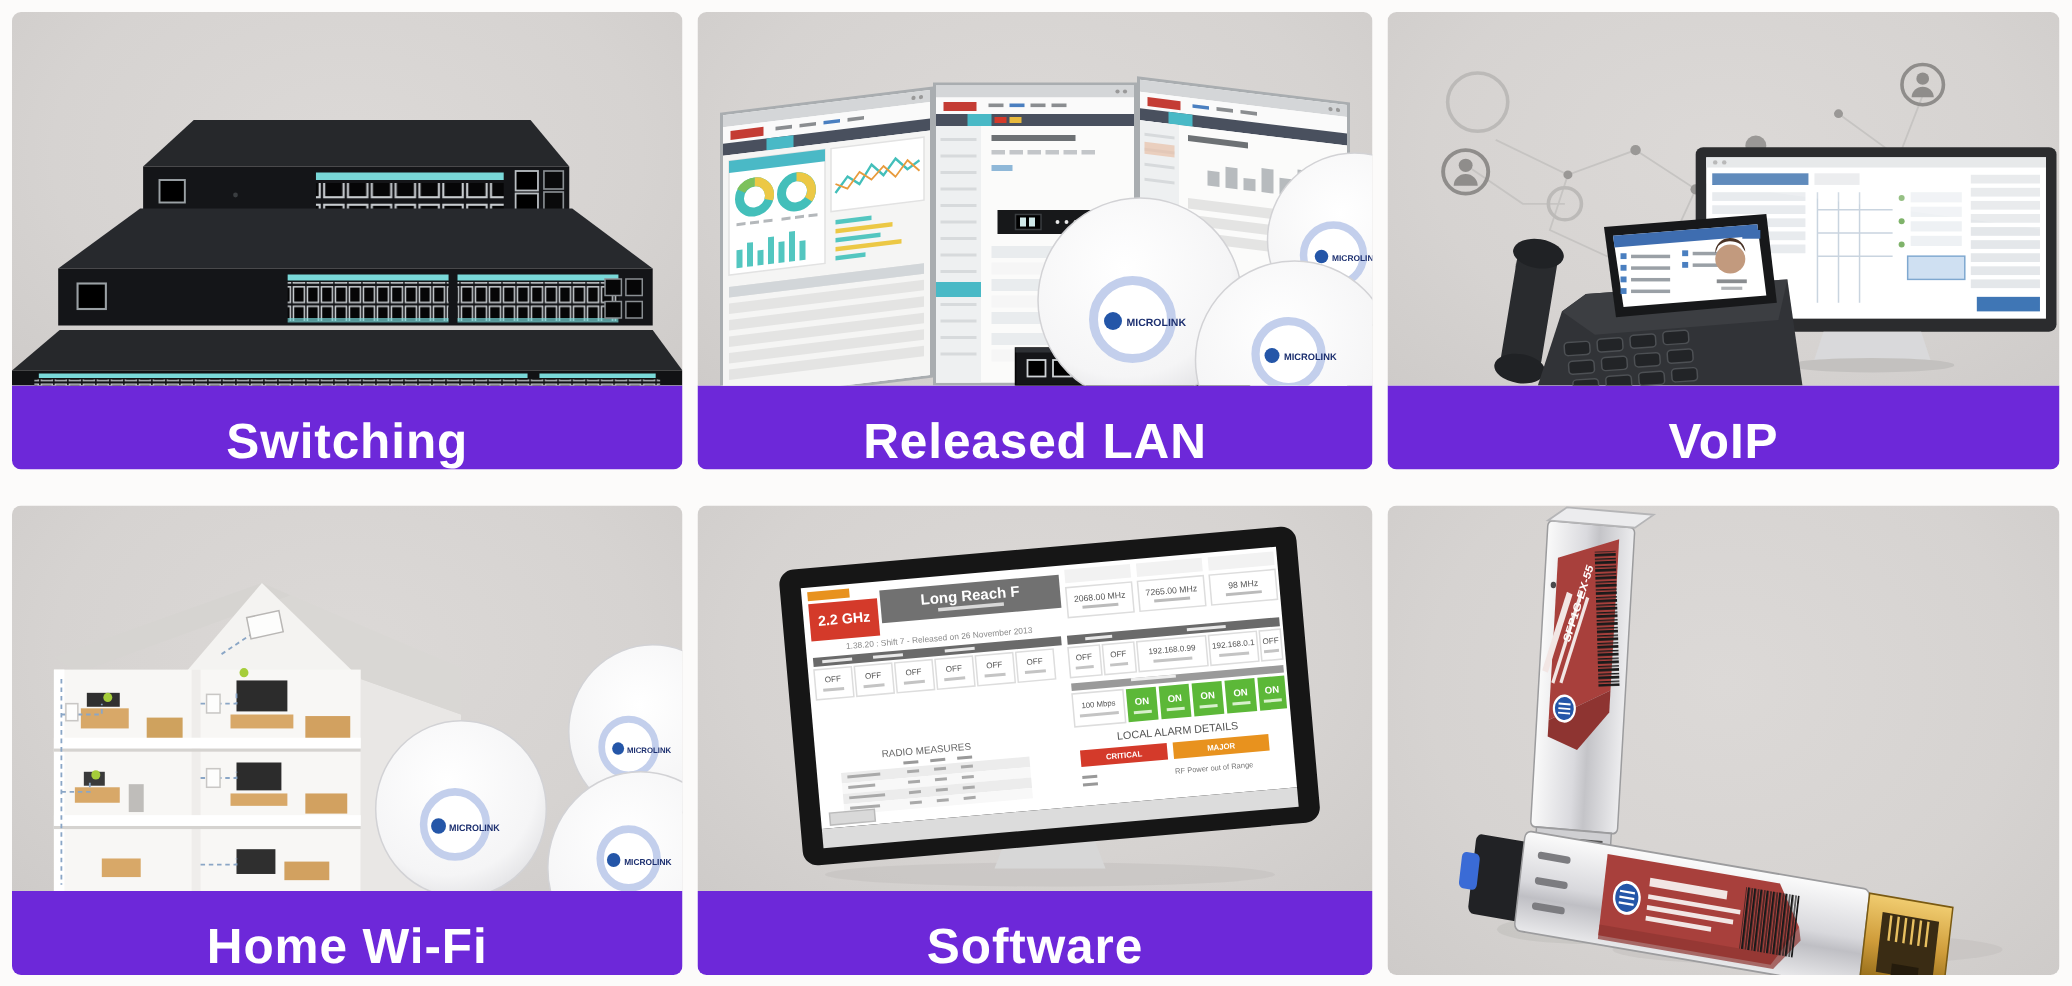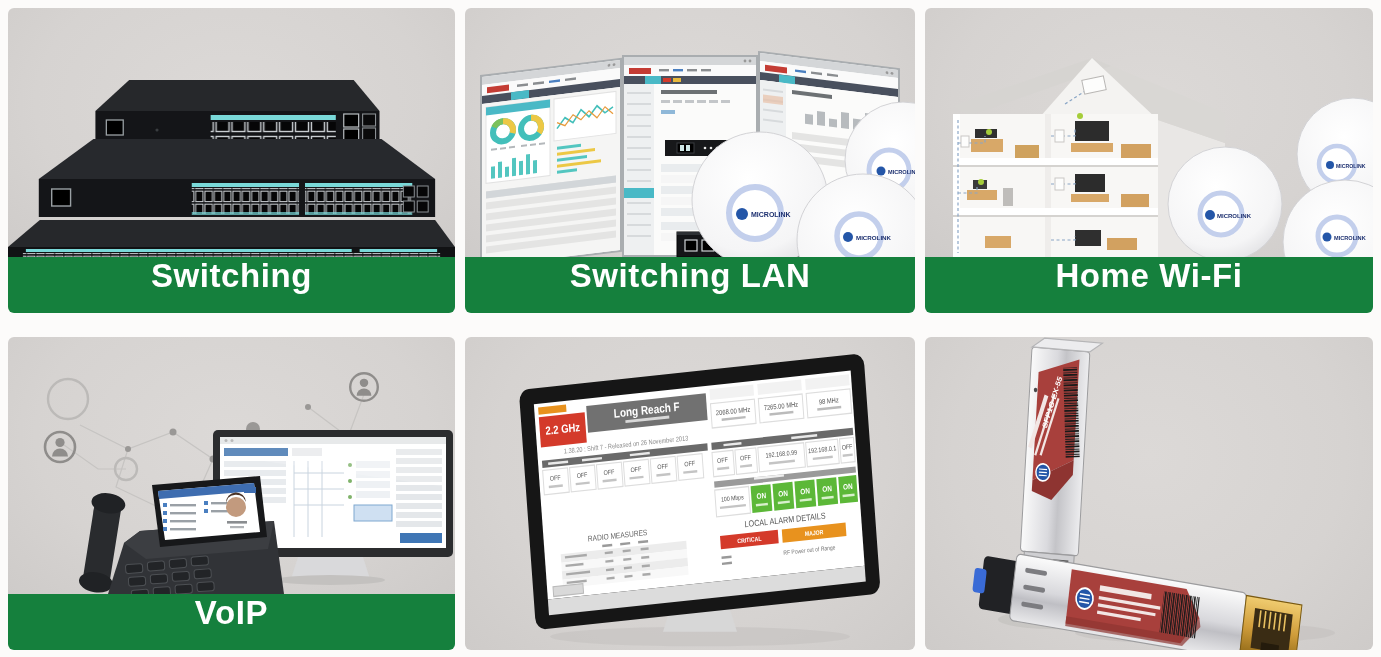--- a/index.html
+++ b/index.html
@@ -10,21 +10,21 @@
     grid-template-columns:447px 450px 448px;
     grid-template-rows:305px 313px;
     column-gap:10px; row-gap:24px;
   }
   .tile { display:flex; flex-direction:column; border-radius:6px; overflow:hidden; cursor:pointer; }
   .tile .img {
     flex:1; position:relative;
     background:radial-gradient(ellipse at 50% 38%, #dcd9d7 0%, #d6d3d1 62%, #cecbc9 100%);
   }
   .tile .img svg { position:absolute; inset:0; width:100%; height:100%; display:block; }
-  .banner { height:56px; background:#15803d; display:flex; align-items:flex-start; justify-content:center; }
+  .banner { height:56px; background:#6d28d9; display:flex; align-items:flex-end; justify-content:center; }
   .banner span { color:#ffffff; font-size:33px; font-weight:600; letter-spacing:.6px; }
   text { font-family:"Liberation Sans",sans-serif; }
 </style>
 </head>
 <body>
 
 <main class="grid">
 
   <section class="tile">
     <div class="img">
@@ -303,112 +303,21 @@
         </g>
         <g>
           <circle cx="398" cy="232" r="66" fill="url(#wl-ap)" stroke="#d2d2d5"></circle>
           <circle cx="394" cy="228" r="22" fill="#fff" stroke="#c3cfec" stroke-width="5.5"></circle>
           <circle cx="383" cy="229" r="5" fill="#2456a8"></circle>
           <text x="391" y="232" font-size="6.2" font-weight="bold" fill="#1d3070">MICROLINK</text>
         </g>
       </svg>
     </div>
     <div class="banner">
-      <span>Switching LAN</span>
-    </div>
-  </section>
-
-  <section class="tile">
-    <div class="img">
-      <svg viewBox="0 0 448 249" preserveAspectRatio="none">
-        <defs>
-          <radialGradient id="hw-ap" cx="0.42" cy="0.35" r="0.75">
-            <stop offset="0" stop-color="#ffffff"></stop>
-              <stop offset="0.7" stop-color="#f5f5f6"></stop>
-              <stop offset="1" stop-color="#dcdcdf"></stop>
-          </radialGradient>
-        </defs>
-
-        <g>
-          <polygon points="233,112 300,135 300,249 233,249" fill="#e9e7e5"></polygon>
-          <polygon points="167,50 300,105 300,135 233,112" fill="#d9d7d4"></polygon>
-          <polygon points="28,98 167,50 186,58 44,108" fill="#d6d4d1"></polygon>
-          <polygon points="100,126 167,50 233,112" fill="#f4f3f1"></polygon>
-          <rect x="28" y="106" width="205" height="143" fill="#f8f7f5"></rect>
-          <rect x="28" y="106" width="7" height="143" fill="#ffffff"></rect>
-          <rect x="120" y="106" width="6" height="143" fill="#efedeb"></rect>
-          <rect x="28" y="150" width="205" height="7" fill="#ffffff"></rect>
-          <rect x="28" y="157" width="205" height="2" fill="#d5d3d0"></rect>
-          <rect x="28" y="200" width="205" height="7" fill="#ffffff"></rect>
-          <rect x="28" y="207" width="205" height="2" fill="#d5d3d0"></rect>
-
-          <rect x="46" y="131" width="32" height="13" fill="#d8a868"></rect>
-          <rect x="50" y="121" width="22" height="9" fill="#303030"></rect>
-          <rect x="90" y="137" width="24" height="13" fill="#cfa25e"></rect>
-
-          <rect x="150" y="113" width="34" height="20" fill="#2c2c2c"></rect>
-          <rect x="146" y="135" width="42" height="9" fill="#d8a868"></rect>
-          <rect x="196" y="136" width="30" height="14" fill="#d2a160"></rect>
-
-          <rect x="42" y="182" width="30" height="10" fill="#d8a868"></rect>
-          <rect x="48" y="172" width="14" height="9" fill="#3a3a3a"></rect>
-          <rect x="78" y="180" width="10" height="18" fill="#bfbdba"></rect>
-
-          <rect x="150" y="166" width="30" height="18" fill="#2c2c2c"></rect>
-          <rect x="146" y="186" width="38" height="8" fill="#d8a868"></rect>
-          <rect x="196" y="186" width="28" height="13" fill="#d2a160"></rect>
-
-          <rect x="60" y="228" width="26" height="12" fill="#d8a868"></rect>
-          <rect x="150" y="222" width="26" height="16" fill="#2f2f2f"></rect>
-          <rect x="182" y="230" width="30" height="12" fill="#d2a160"></rect>
-
-          <g fill="none" stroke="#8aa6c6" stroke-width="1.2" stroke-dasharray="3,2.5">
-            <path d="M33,112 V245"></path>
-            <path d="M33,135 H60 V128"></path>
-            <path d="M33,185 H52 V178"></path>
-            <path d="M126,128 H150 V120"></path>
-            <path d="M126,176 H150 V172"></path>
-            <path d="M126,232 H150 V228"></path>
-            <path d="M140,96 L168,78"></path>
-          </g>
-
-          <g>
-            <rect x="130" y="122" width="9" height="12" fill="#fdfdfc" stroke="#c9c7c5"></rect>
-            <rect x="130" y="170" width="9" height="12" fill="#fdfdfc" stroke="#c9c7c5"></rect>
-            <rect x="36" y="128" width="8" height="11" fill="#fdfdfc" stroke="#c9c7c5"></rect>
-            <circle cx="64" cy="124" r="3" fill="#a5cd3a"></circle>
-            <circle cx="155" cy="108" r="3" fill="#a5cd3a"></circle>
-            <circle cx="56" cy="174" r="3" fill="#a5cd3a"></circle>
-            <circle cx="168" cy="74" r="3.4" fill="#a5cd3a"></circle>
-            <rect x="158" y="70" width="22" height="14" fill="#fdfdfc" stroke="#b9b7b5" transform="rotate(-12 169 77)"></rect>
-          </g>
-        </g>
-
-        <g>
-          <circle cx="428" cy="146" r="56" fill="url(#hw-ap)" stroke="#d2d2d5"></circle>
-          <circle cx="412" cy="156" r="18" fill="#fff" stroke="#c3cfec" stroke-width="4.5"></circle>
-          <circle cx="405" cy="157" r="4" fill="#2456a8"></circle>
-          <text x="411" y="160" font-size="5.2" font-weight="bold" fill="#1d3070">MICROLINK</text>
-        </g>
-        <g>
-          <circle cx="300" cy="196" r="57" fill="url(#hw-ap)" stroke="#d2d2d5"></circle>
-          <circle cx="296" cy="206" r="21" fill="#fff" stroke="#c3cfec" stroke-width="5"></circle>
-          <circle cx="285" cy="207" r="5" fill="#2456a8"></circle>
-          <text x="292" y="210" font-size="6" font-weight="bold" fill="#1d3070">MICROLINK</text>
-        </g>
-        <g>
-          <circle cx="420" cy="234" r="62" fill="url(#hw-ap)" stroke="#d2d2d5"></circle>
-          <circle cx="412" cy="228" r="19" fill="#fff" stroke="#c3cfec" stroke-width="5"></circle>
-          <circle cx="402" cy="229" r="4.5" fill="#2456a8"></circle>
-          <text x="409" y="232" font-size="5.6" font-weight="bold" fill="#1d3070">MICROLINK</text>
-        </g>
-      </svg>
-    </div>
-    <div class="banner">
-      <span>Home Wi-Fi</span>
+      <span>Released LAN</span>
     </div>
   </section>
 
   <section class="tile">
     <div class="img">
       <svg viewBox="0 0 447 257" preserveAspectRatio="none">
         <defs>
           <g id="vo-person">
             <circle cx="0" cy="0" r="15" fill="none" stroke="#8f8d8b" stroke-width="2.6"></circle>
             <circle cx="0" cy="-4.5" r="4.6" fill="#8f8d8b"></circle>
@@ -546,20 +455,111 @@
         </g>
       </svg>
     </div>
     <div class="banner">
       <span>VoIP</span>
     </div>
   </section>
 
   <section class="tile">
     <div class="img">
+      <svg viewBox="0 0 448 249" preserveAspectRatio="none">
+        <defs>
+          <radialGradient id="hw-ap" cx="0.42" cy="0.35" r="0.75">
+            <stop offset="0" stop-color="#ffffff"></stop>
+              <stop offset="0.7" stop-color="#f5f5f6"></stop>
+              <stop offset="1" stop-color="#dcdcdf"></stop>
+          </radialGradient>
+        </defs>
+
+        <g>
+          <polygon points="233,112 300,135 300,249 233,249" fill="#e9e7e5"></polygon>
+          <polygon points="167,50 300,105 300,135 233,112" fill="#d9d7d4"></polygon>
+          <polygon points="28,98 167,50 186,58 44,108" fill="#d6d4d1"></polygon>
+          <polygon points="100,126 167,50 233,112" fill="#f4f3f1"></polygon>
+          <rect x="28" y="106" width="205" height="143" fill="#f8f7f5"></rect>
+          <rect x="28" y="106" width="7" height="143" fill="#ffffff"></rect>
+          <rect x="120" y="106" width="6" height="143" fill="#efedeb"></rect>
+          <rect x="28" y="150" width="205" height="7" fill="#ffffff"></rect>
+          <rect x="28" y="157" width="205" height="2" fill="#d5d3d0"></rect>
+          <rect x="28" y="200" width="205" height="7" fill="#ffffff"></rect>
+          <rect x="28" y="207" width="205" height="2" fill="#d5d3d0"></rect>
+
+          <rect x="46" y="131" width="32" height="13" fill="#d8a868"></rect>
+          <rect x="50" y="121" width="22" height="9" fill="#303030"></rect>
+          <rect x="90" y="137" width="24" height="13" fill="#cfa25e"></rect>
+
+          <rect x="150" y="113" width="34" height="20" fill="#2c2c2c"></rect>
+          <rect x="146" y="135" width="42" height="9" fill="#d8a868"></rect>
+          <rect x="196" y="136" width="30" height="14" fill="#d2a160"></rect>
+
+          <rect x="42" y="182" width="30" height="10" fill="#d8a868"></rect>
+          <rect x="48" y="172" width="14" height="9" fill="#3a3a3a"></rect>
+          <rect x="78" y="180" width="10" height="18" fill="#bfbdba"></rect>
+
+          <rect x="150" y="166" width="30" height="18" fill="#2c2c2c"></rect>
+          <rect x="146" y="186" width="38" height="8" fill="#d8a868"></rect>
+          <rect x="196" y="186" width="28" height="13" fill="#d2a160"></rect>
+
+          <rect x="60" y="228" width="26" height="12" fill="#d8a868"></rect>
+          <rect x="150" y="222" width="26" height="16" fill="#2f2f2f"></rect>
+          <rect x="182" y="230" width="30" height="12" fill="#d2a160"></rect>
+
+          <g fill="none" stroke="#8aa6c6" stroke-width="1.2" stroke-dasharray="3,2.5">
+            <path d="M33,112 V245"></path>
+            <path d="M33,135 H60 V128"></path>
+            <path d="M33,185 H52 V178"></path>
+            <path d="M126,128 H150 V120"></path>
+            <path d="M126,176 H150 V172"></path>
+            <path d="M126,232 H150 V228"></path>
+            <path d="M140,96 L168,78"></path>
+          </g>
+
+          <g>
+            <rect x="130" y="122" width="9" height="12" fill="#fdfdfc" stroke="#c9c7c5"></rect>
+            <rect x="130" y="170" width="9" height="12" fill="#fdfdfc" stroke="#c9c7c5"></rect>
+            <rect x="36" y="128" width="8" height="11" fill="#fdfdfc" stroke="#c9c7c5"></rect>
+            <circle cx="64" cy="124" r="3" fill="#a5cd3a"></circle>
+            <circle cx="155" cy="108" r="3" fill="#a5cd3a"></circle>
+            <circle cx="56" cy="174" r="3" fill="#a5cd3a"></circle>
+            <circle cx="168" cy="74" r="3.4" fill="#a5cd3a"></circle>
+            <rect x="158" y="70" width="22" height="14" fill="#fdfdfc" stroke="#b9b7b5" transform="rotate(-12 169 77)"></rect>
+          </g>
+        </g>
+
+        <g>
+          <circle cx="428" cy="146" r="56" fill="url(#hw-ap)" stroke="#d2d2d5"></circle>
+          <circle cx="412" cy="156" r="18" fill="#fff" stroke="#c3cfec" stroke-width="4.5"></circle>
+          <circle cx="405" cy="157" r="4" fill="#2456a8"></circle>
+          <text x="411" y="160" font-size="5.2" font-weight="bold" fill="#1d3070">MICROLINK</text>
+        </g>
+        <g>
+          <circle cx="300" cy="196" r="57" fill="url(#hw-ap)" stroke="#d2d2d5"></circle>
+          <circle cx="296" cy="206" r="21" fill="#fff" stroke="#c3cfec" stroke-width="5"></circle>
+          <circle cx="285" cy="207" r="5" fill="#2456a8"></circle>
+          <text x="292" y="210" font-size="6" font-weight="bold" fill="#1d3070">MICROLINK</text>
+        </g>
+        <g>
+          <circle cx="420" cy="234" r="62" fill="url(#hw-ap)" stroke="#d2d2d5"></circle>
+          <circle cx="412" cy="228" r="19" fill="#fff" stroke="#c3cfec" stroke-width="5"></circle>
+          <circle cx="402" cy="229" r="4.5" fill="#2456a8"></circle>
+          <text x="409" y="232" font-size="5.6" font-weight="bold" fill="#1d3070">MICROLINK</text>
+        </g>
+      </svg>
+    </div>
+    <div class="banner">
+      <span>Home Wi-Fi</span>
+    </div>
+  </section>
+
+  <section class="tile">
+    <div class="img">
       <svg viewBox="0 0 450 257" preserveAspectRatio="none">
         <ellipse cx="235" cy="246" rx="150" ry="8" fill="#c5c2c0" opacity="0.6"></ellipse>
         <polygon points="208,216 262,216 272,242 198,242" fill="#d7d7d7"></polygon>
         <g transform="rotate(-5 235 130)">
           <rect x="62" y="28" width="346" height="198" rx="10" fill="#161616"></rect>
           <rect x="76" y="41" width="318" height="161" fill="#ffffff"></rect>
           <rect x="76" y="202" width="318" height="13" fill="#dcdcdc"></rect>
 
           <rect x="80" y="44" width="28" height="6" fill="#e8921e"></rect>
           <rect x="80" y="52" width="46" height="25" fill="#d43a2a"></rect>
@@ -702,20 +702,23 @@
           <text x="281" y="172.5" font-size="5.2" font-weight="bold" fill="#fff" text-anchor="middle">CRITICAL</text>
           <rect x="314" y="165" width="64" height="11" fill="#e8921e"></rect>
           <text x="346" y="172.5" font-size="5.2" font-weight="bold" fill="#fff" text-anchor="middle">MAJOR</text>
           <g fill="#999">
               <rect x="252" y="182" width="10" height="2"></rect>
               <rect x="252" y="187" width="10" height="2"></rect>
             </g>
           <text x="314" y="186" font-size="5" fill="#777">RF Power out of Range</text>
         </g>
       </svg>
+    </div>
+    <div class="banner">
+      <span>Software</span>
     </div>
   </section>
 
   <section class="tile">
     <div class="img">
       <svg viewBox="0 0 448 257" preserveAspectRatio="none">
         <defs>
           <linearGradient id="tr-metal-v" x1="0" y1="0" x2="1" y2="0">
             <stop offset="0" stop-color="#fafafa"></stop>
               <stop offset="0.45" stop-color="#dadade"></stop>

